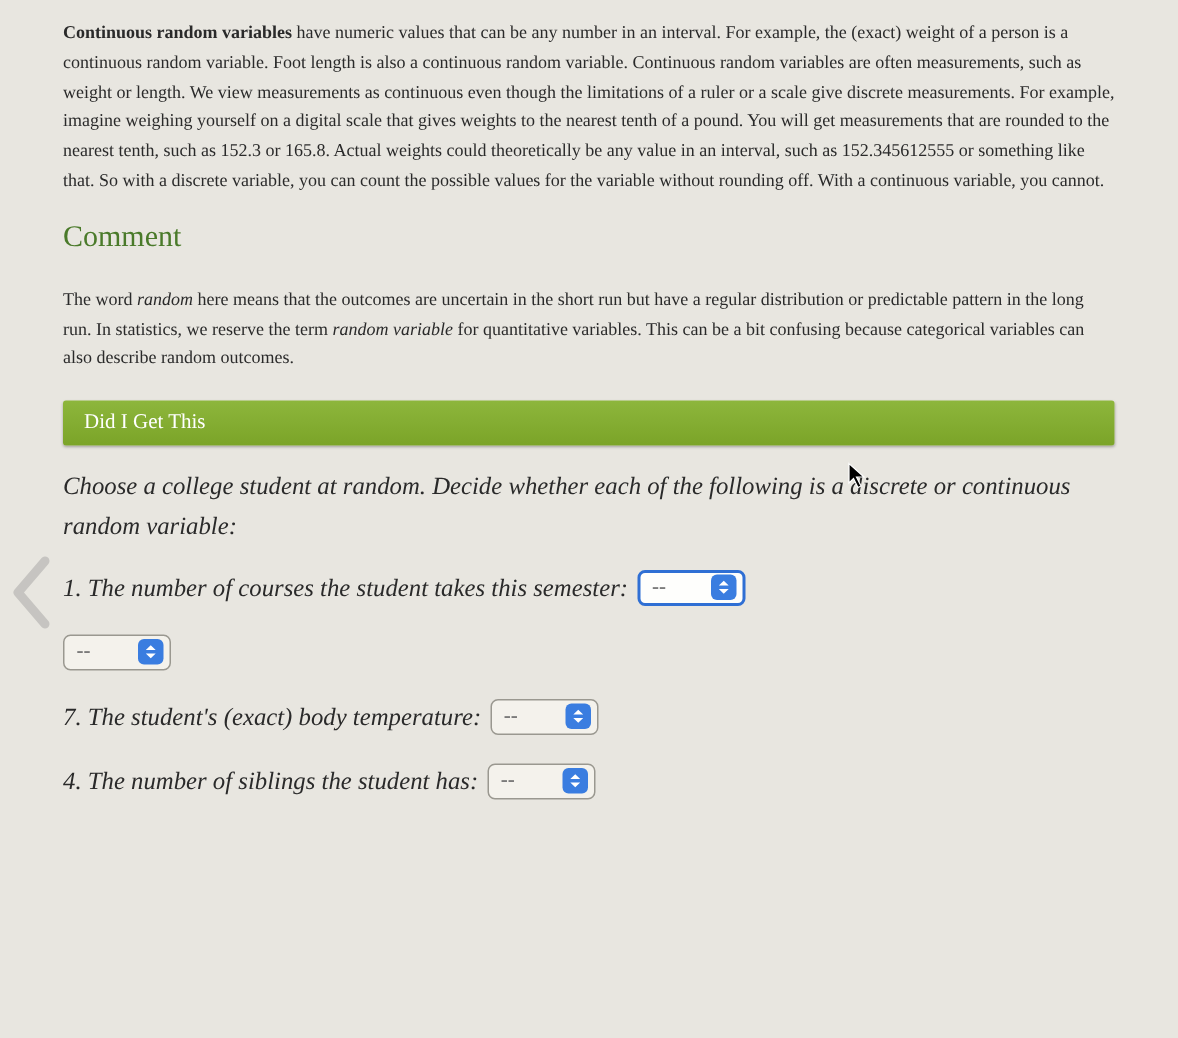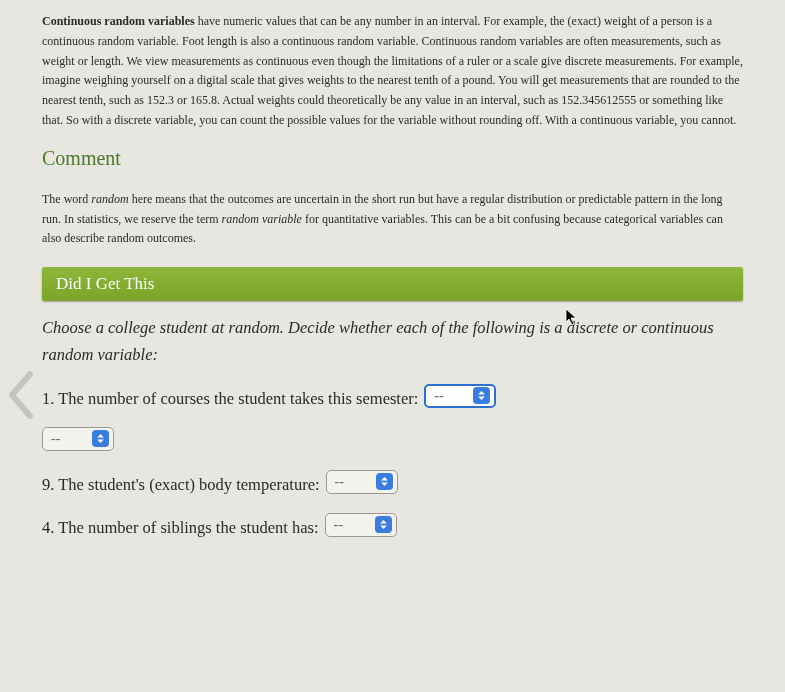--- a/index.html
+++ b/index.html
@@ -37,40 +37,41 @@
     top: 370px;
     width: 30px;
     height: 50px;
     cursor: pointer;
     opacity: 0.35;
   }
   .nav-arrow svg { width: 100%; height: 100%; }
   .digt-bar {
     background: linear-gradient(to bottom, #8db63c, #7ba428);
     color: #fff;
-    font-size: 17px;
+    font-size: 14px;
     padding: 7px 14px;
     margin: 18px 0 14px 0;
     border-radius: 2px;
     box-shadow: 0 1px 2px rgba(0,0,0,0.3);
   }
   .question-intro {
     font-size: 16.5px;
     line-height: 1.6;
     margin-bottom: 16px;
     font-style: italic;
   }
   .q-row {
     font-size: 16.5px;
     line-height: 1.1;
     margin: 0 0 19px 0;
     display: flex;
-    align-items: flex-end;
+    align-items: center;
     flex-wrap: wrap;
     gap: 6px;
+    font-style: italic;
   }
   .select-box {
     display: inline-flex;
     align-items: center;
     justify-content: space-between;
     min-width: 72px;
     height: 24px;
     background: #f4f2ec;
     border: 1px solid #9a9890;
     border-radius: 5px;
@@ -138,21 +139,21 @@
       <span class="select-placeholder">--</span>
       <span class="spinner">
         <svg viewBox="0 0 10 10">
             <path d="M2 4 L5 1 L8 4 Z M2 6 L5 9 L8 6 Z" fill="#fff"></path>
           </svg>
       </span>
     </span>
   </div>
 
   <div class="q-row">
-    <span>9. The student's (exact) body temperature:</span>
+    <span>7. The student's (exact) body temperature:</span>
     <span class="select-box">
       <span class="select-placeholder">--</span>
       <span class="spinner">
         <svg viewBox="0 0 10 10">
             <path d="M2 4 L5 1 L8 4 Z M2 6 L5 9 L8 6 Z" fill="#fff"></path>
           </svg>
       </span>
     </span>
   </div>
 

